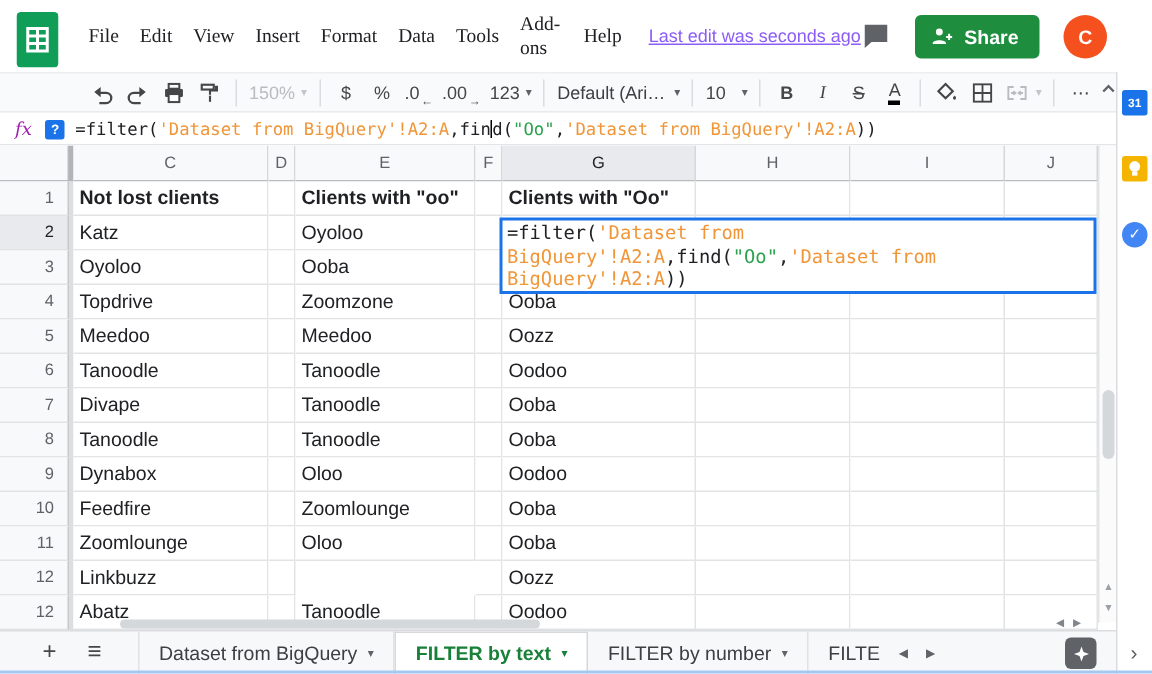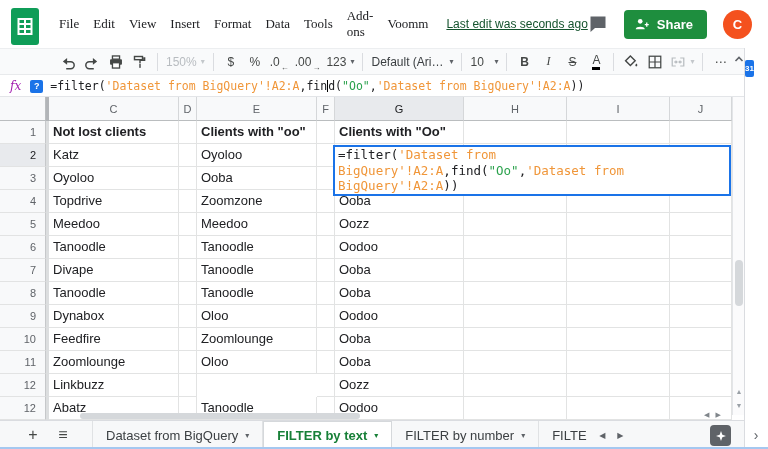--- a/index.html
+++ b/index.html
@@ -11,21 +11,21 @@
   }
   
   .titlebar { position:absolute; left:0; top:0; width:744px; height:48px; background:#fff; display:flex; align-items:center; }
   .logo { margin:4px 14px 0 11px; width:28px; height:37px; flex:0 0 auto; }
   .title-col { display:flex; flex-direction:column; justify-content:center; gap:1px; }
   .title-row { display:flex; align-items:center; gap:12px; height:22px; }
   .doc-title { font-size:15.5px; color:#202124; }
   .title-ico { color:#5f6368; font-size:14px; line-height:1; display:flex; align-items:center; }
   .menu-row { display:flex; align-items:center; gap:2px; height:20px; }
   .menu-item { font-size:13px; color:#202124; padding:1px 6px; border-radius:3px; cursor:default;font-family:Liberation Serif, serif; }
-  .last-edit { font-size:12px; color:#14532d; text-decoration:underline; margin-left:10px; white-space:nowrap; }
+  .last-edit { font-size:12px; color:#8b5cf6; text-decoration:underline; margin-left:10px; white-space:nowrap; }
   .titlebar-right { margin-left:auto; display:flex; align-items:center; gap:16px; padding-right:6px; }
   .comment-btn { color:#5f6368; display:flex; }
   .share-btn { background:var(--share-green,#1e8e3e); color:#fff; border-radius:4px; height:29px; display:flex; align-items:center; gap:7px; padding:0 14px 0 10px; font-size:13px; font-weight:bold; }
   .avatar { width:29px; height:29px; border-radius:50%; background:var(--avatar-orange,#f4511e); color:#fff; font-size:13px; font-weight:bold; display:flex; align-items:center; justify-content:center; }
   
   .toolbar { position:absolute; left:0; top:48px; width:744px; height:27px; background:#f9fafb; border-top:1px solid #eceef0; border-bottom:1px solid #e8eaec; display:flex; align-items:center; padding-left:56px; }
   .tb-item { display:flex; align-items:center; justify-content:center; min-width:24px; height:22px; padding:0 3px; color:#444746; font-size:12px; border-radius:3px; position:relative; }
   .tb-item.disabled { color:#b8bcc0; }
   .tb-sep { width:1px; height:18px; background:#dadce0; margin:0 5px; }
   .caret { font-size:8px; color:#5f6368; margin-left:4px; }
@@ -76,21 +76,21 @@
   .tab { display:flex; align-items:center; gap:7px; padding:0 13px; font-size:13px; color:#3c4043; border-right:1px solid #e0e2e4; white-space:nowrap; }
   .tab:first-child { border-left:1px solid #e0e2e4; }
   .tab .caret { margin-left:0; }
   .tab.active { background:#fff; border:1px solid #d5d8db; border-bottom:none; color:var(--active-tab-green,#188038); font-weight:bold; }
   .tab.active .caret { color:var(--active-tab-green,#188038); }
   .tab.cut { max-width:48px; overflow:hidden; border-right:none; }
   .tab-scroll { display:flex; align-items:center; gap:12px; margin-left:12px; color:#5f6368; font-size:8px; }
   .explore-btn { position:absolute; left:710px; top:4px; width:21px; height:21px; background:#5f6368; border-radius:4px; display:flex; align-items:center; justify-content:center; }
   
   .sidepanel { position:absolute; left:744px; top:48px; width:24px; height:401px; background:#fff; border-left:1px solid #dadce0; }
-  .sp-icons { display:flex; align-items:center; gap:27px; padding-top:12px; }
+  .sp-icons { display:flex; flex-direction:column; align-items:center; gap:27px; padding-top:12px; }
   .sp-ico { width:17px; height:17px; display:flex; align-items:center; justify-content:center; }
   .cal { background:#1a73e8; border-radius:2px; color:#fff; font-size:8px; font-weight:bold; }
   .keep { background:#f5b400; border-radius:2px; }
   .tasks { background:#4285f4; border-radius:50%; color:#fff; font-size:10px; font-weight:bold; }
   .sp-chevron { position:absolute; left:0; width:24px; bottom:6px; text-align:center; color:#5f6368; font-size:14px; }
   .bottom-line { position:absolute; left:0; bottom:0; width:768px; height:2px; background:#a5c8f0; z-index:9; }
   svg { display:block; }
 </style>
 </head>
 <body>
@@ -106,21 +106,21 @@
   <div class="title-col">
     <div class="menu-row">
       <span class="menu-item">File</span>
         <span class="menu-item">Edit</span>
         <span class="menu-item">View</span>
         <span class="menu-item">Insert</span>
         <span class="menu-item">Format</span>
         <span class="menu-item">Data</span>
         <span class="menu-item">Tools</span>
         <span class="menu-item">Add-ons</span>
-        <span class="menu-item">Voomm</span>
+        <span class="menu-item">Help</span>
         <span class="last-edit" style="order:99">Last edit was seconds ago</span>
     </div>
   </div>
   <div class="titlebar-right">
     <span class="comment-btn">
       <svg width="20" height="20" viewBox="0 0 20 20" fill="currentColor">
           <path d="M2.5 2.5h15v11.5h-10.5l-4.5 4z"></path>
         </svg>
     </span>
     <button class="share-btn" style="border:none">

